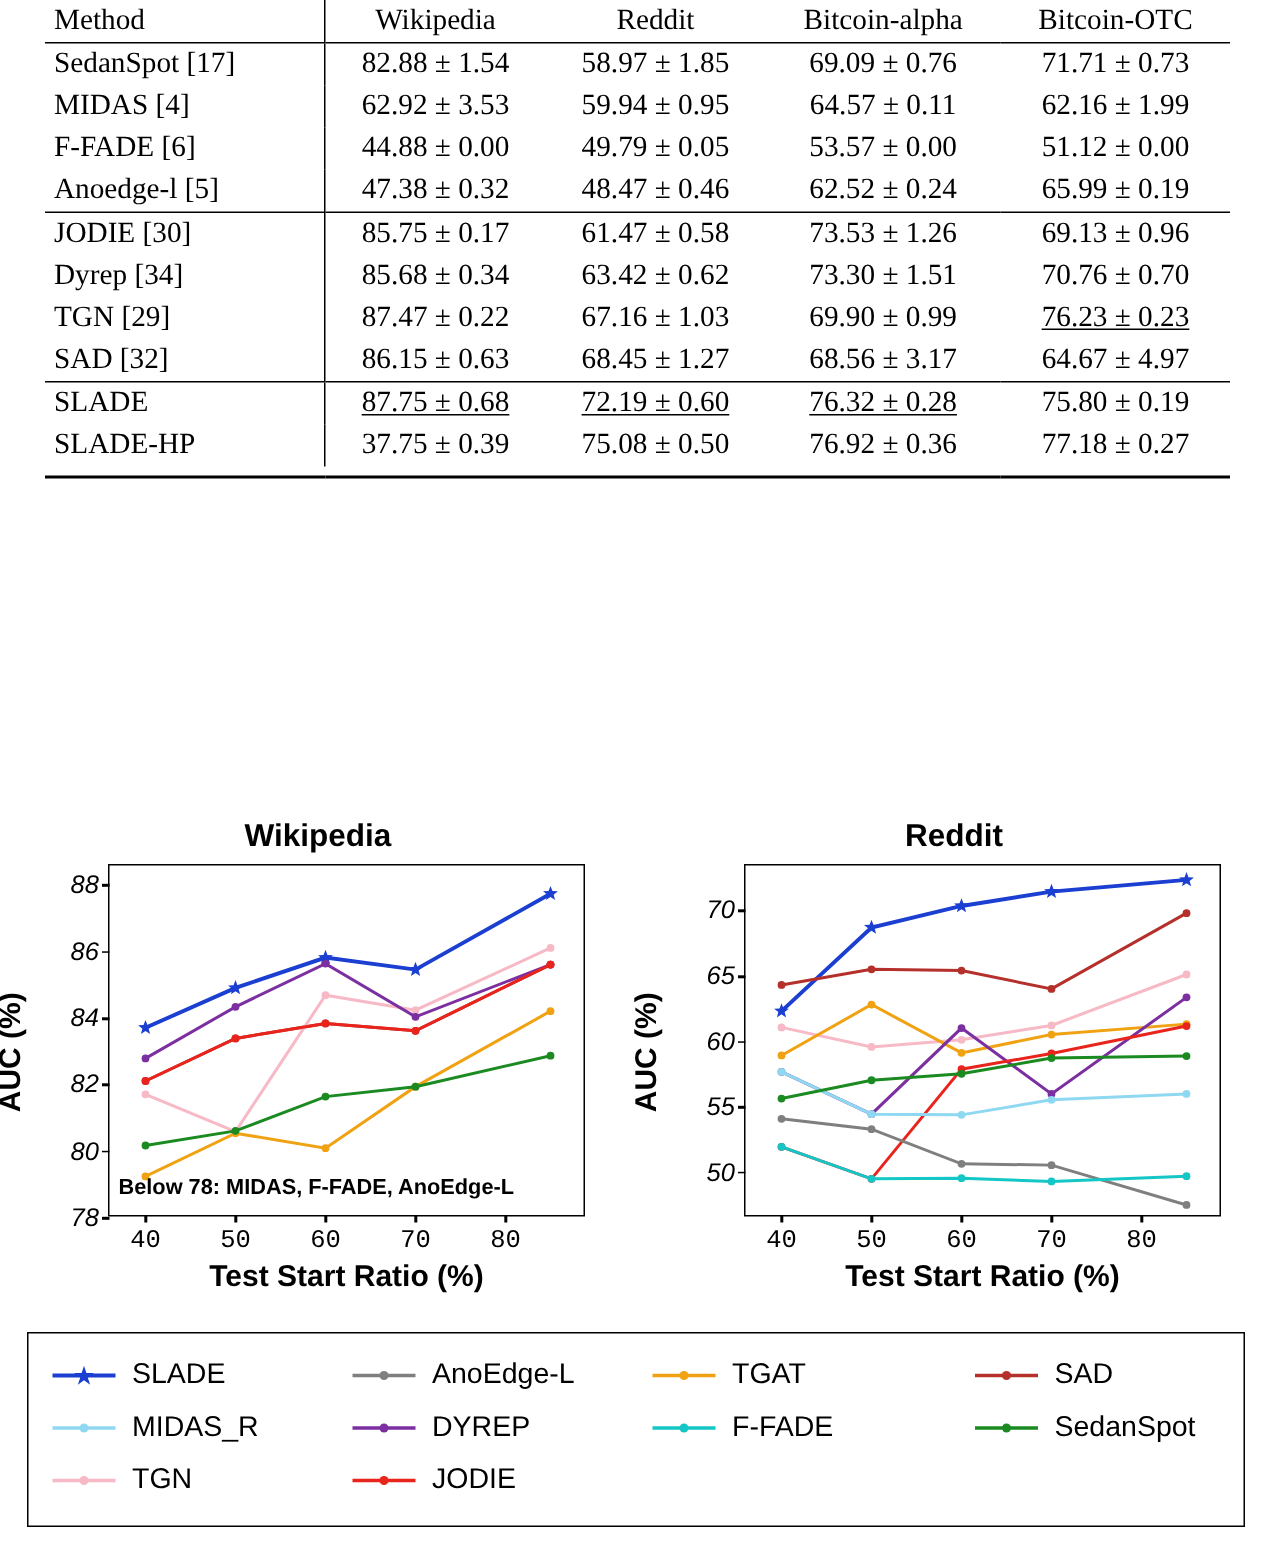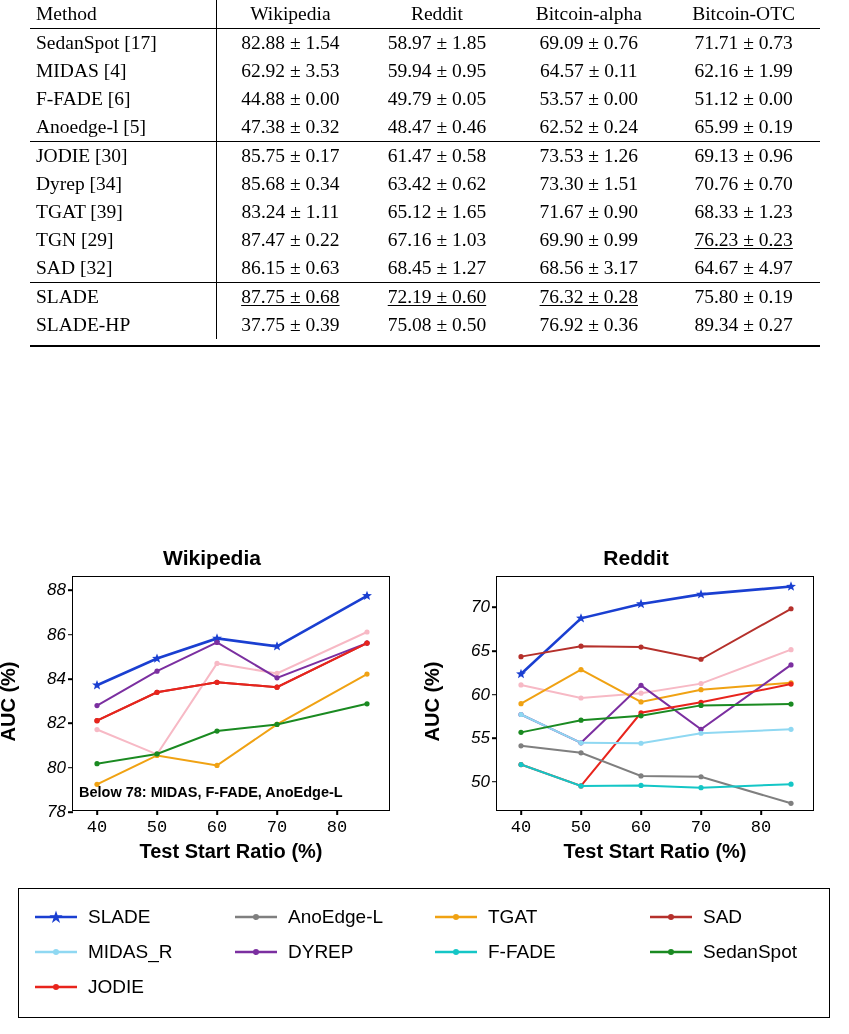--- a/index.html
+++ b/index.html
@@ -231,27 +231,20 @@
           <td class="">69.13 ± 0.96</td>
         </tr>
         <tr class="">
           <td class="method vline">Dyrep [34]</td>
           <td class="">85.68 ± 0.34</td>
           <td class="">63.42 ± 0.62</td>
           <td class="">73.30 ± 1.51</td>
           <td class="">70.76 ± 0.70</td>
         </tr>
         <tr class="">
-          <td class="method vline">TGAT [39]</td>
-          <td class="">83.24 ± 1.11</td>
-          <td class="">65.12 ± 1.65</td>
-          <td class="">71.67 ± 0.90</td>
-          <td class="">68.33 ± 1.23</td>
-        </tr>
-        <tr class="">
           <td class="method vline">TGN [29]</td>
           <td class="">87.47 ± 0.22</td>
           <td class="">67.16 ± 1.03</td>
           <td class="">69.90 ± 0.99</td>
           <td class="uline">76.23 ± 0.23</td>
         </tr>
         <tr class=" gapbot">
           <td class="method vline">SAD [32]</td>
           <td class="">86.15 ± 0.63</td>
           <td class="">68.45 ± 1.27</td>
@@ -263,21 +256,21 @@
           <td class="uline">87.75 ± 0.68</td>
           <td class="uline">72.19 ± 0.60</td>
           <td class="uline">76.32 ± 0.28</td>
           <td class="">75.80 ± 0.19</td>
         </tr>
         <tr class=" gapbot">
           <td class="method vline bold">SLADE-HP</td>
           <td class="bold">37.75 ± 0.39</td>
           <td class="bold">75.08 ± 0.50</td>
           <td class="bold">76.92 ± 0.36</td>
-          <td class="bold">89.34 ± 0.27</td>
+          <td class="bold">77.18 ± 0.27</td>
         </tr>
         <tr class="rule-bot">
           <td class="method"></td>
           <td></td>
           <td></td>
           <td></td>
           <td></td>
         </tr>
       </tbody>
   </table>
@@ -505,20 +498,27 @@
         </div>
         <div class="legend-item">
           <svg class="legend-swatch" width="46" height="16">
             <line x1="2" y1="8" x2="44" y2="8" stroke="#1a8a21" stroke-width="2.4"></line>
             <circle cx="23" cy="8" r="3" fill="#1a8a21"></circle>
           </svg>
           <span class="legend-label">SedanSpot</span>
         </div>
         <div class="legend-item">
           <svg class="legend-swatch" width="46" height="16">
+            <line x1="2" y1="8" x2="44" y2="8" stroke="#f7b9c5" stroke-width="2.4"></line>
+            <circle cx="23" cy="8" r="3" fill="#f7b9c5"></circle>
+          </svg>
+          <span class="legend-label">TGN</span>
+        </div>
+        <div class="legend-item">
+          <svg class="legend-swatch" width="46" height="16">
             <line x1="2" y1="8" x2="44" y2="8" stroke="#e8241c" stroke-width="2.4"></line>
             <circle cx="23" cy="8" r="3" fill="#e8241c"></circle>
           </svg>
           <span class="legend-label">JODIE</span>
         </div>
       </div>
   </div>
 </div>
 
 </body></html>

